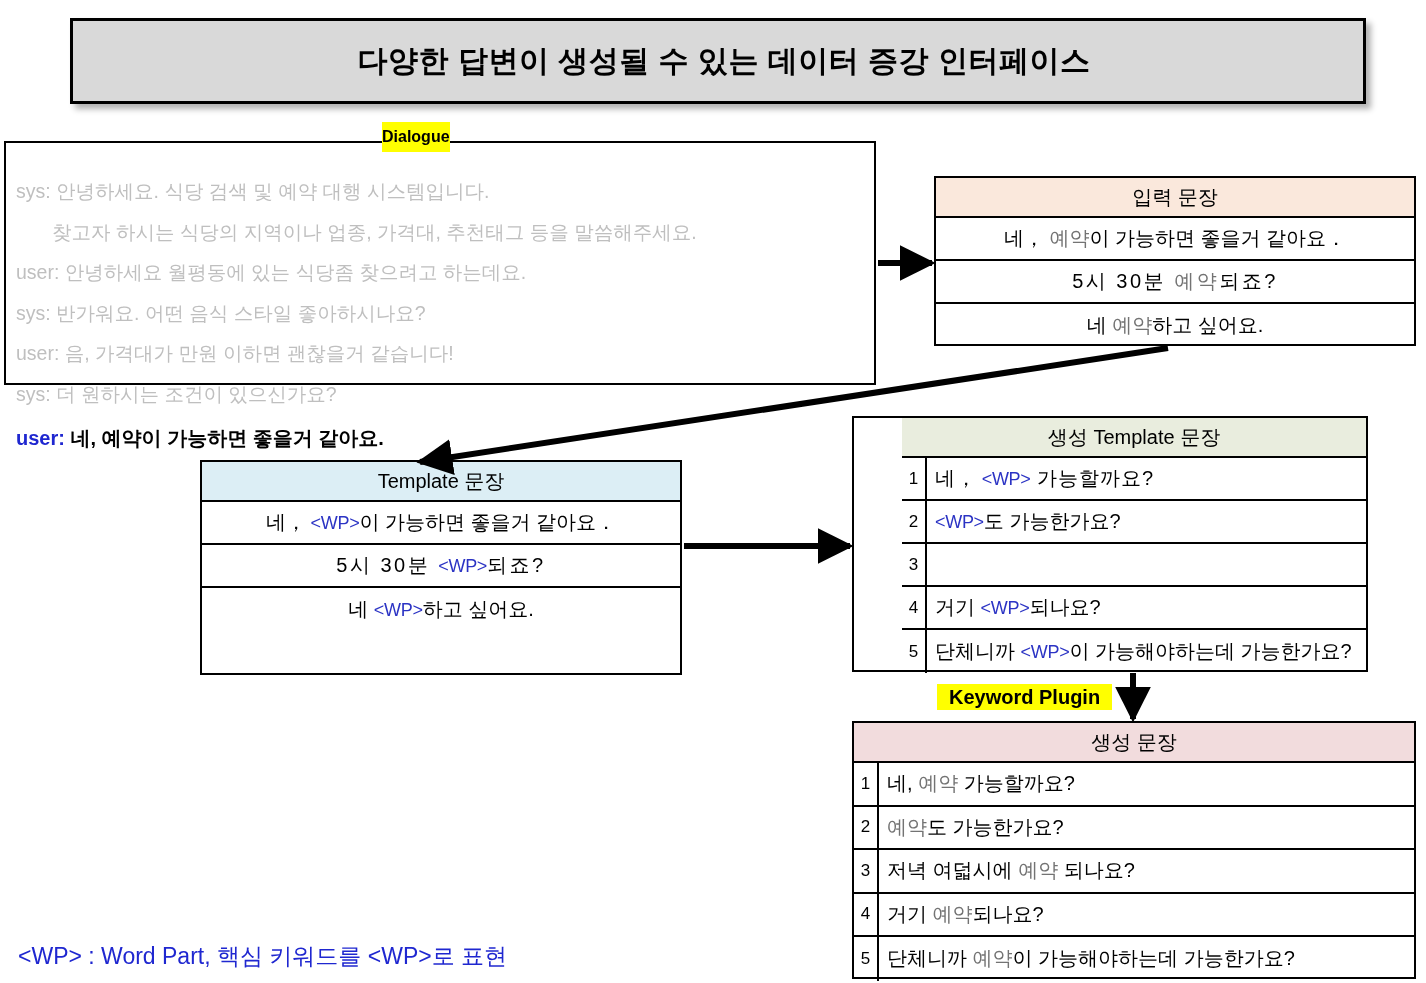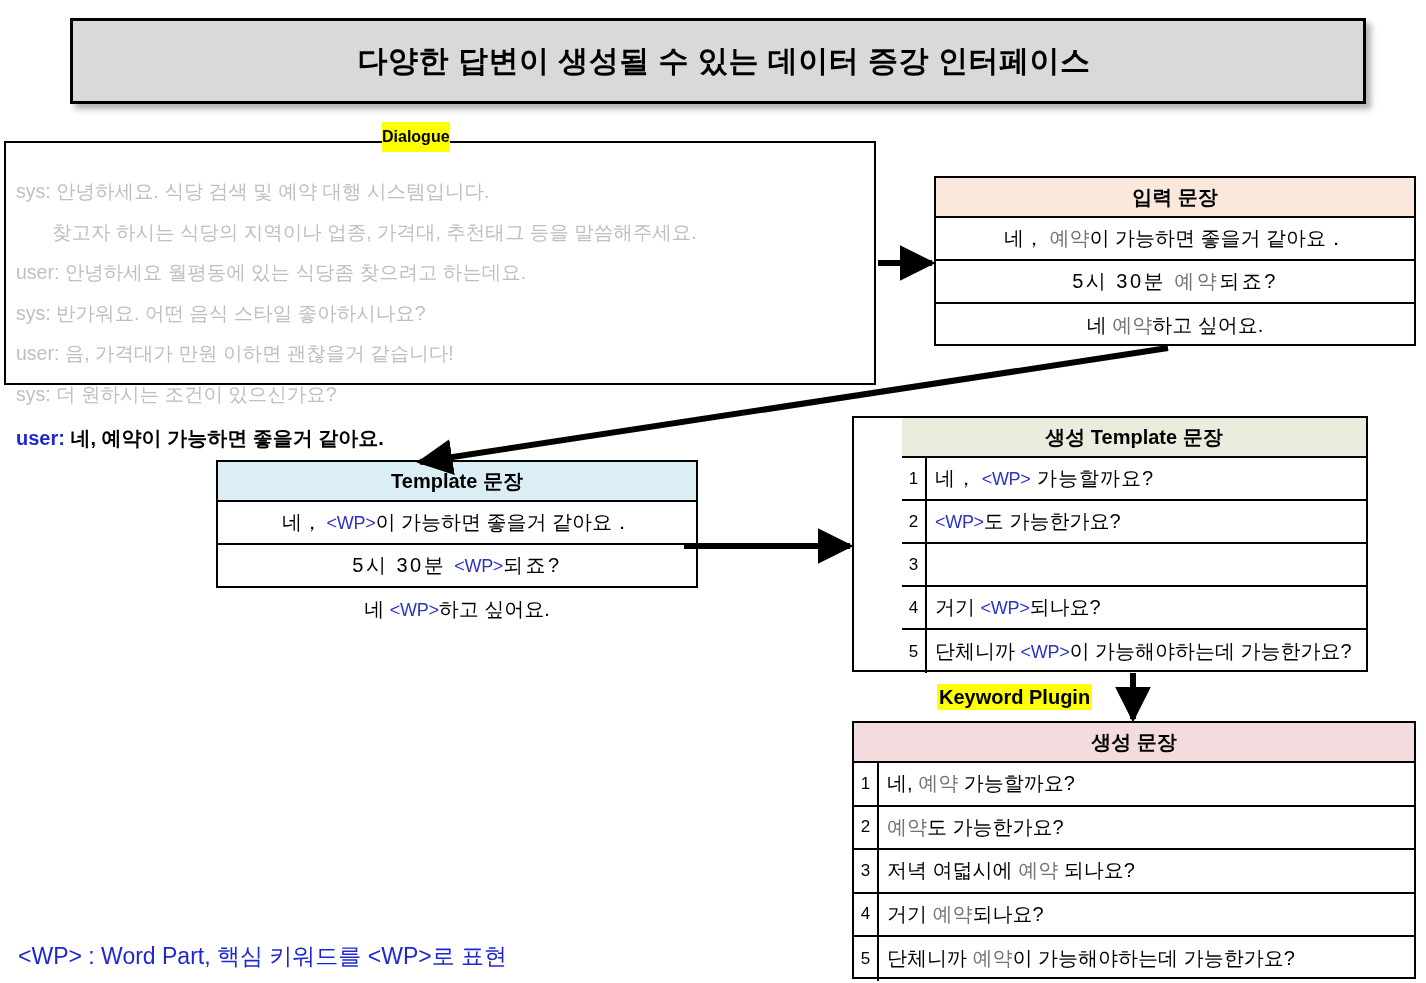--- a/index.html
+++ b/index.html
@@ -85,21 +85,21 @@
 
   
   .card {
     position: absolute;
     border: 2px solid #000000;
     box-sizing: border-box;
     background: #ffffff;
   }
   .card-header {
     text-align: center;
-    font-weight: bold;
+    font-weight: normal;
     font-size: 20px;
     color: #000000;
     border-bottom: 2px solid #000000;
     box-sizing: border-box;
     display: flex;
     align-items: center;
     justify-content: center;
   }
   .row {
     display: flex;
@@ -139,21 +139,21 @@
     left: 934px; top: 176px; width: 482px; height: 170px;
   }
   #input-sentence-card .card-header {
     height: 40px; background: #fae8dc;
   }
   #input-sentence-card .row { height: 43px; }
   #input-sentence-card .row:nth-child(2) .row-text { letter-spacing: 2.5px; }
 
   
   #template-sentence-card {
-    left: 200px; top: 460px; width: 482px; height: 128px; margin-left: 16px;
+    left: 200px; top: 460px; width: 482px; height: 215px;
   }
   #template-sentence-card .card-header {
     height: 40px; background: #dceef5;
   }
   #template-sentence-card .row { height: 43px; }
   #template-sentence-card .row:nth-child(2) .row-text { letter-spacing: 2.5px; }
 
   
   #gen-template-card {
     left: 852px; top: 416px; width: 516px; height: 256px; padding-left: 48px;
@@ -175,21 +175,21 @@
 
   
   #keyword-plugin-label {
     position: absolute;
     left: 937px;
     top: 684px;
     background: #ffff00;
     font-size: 20px;
     font-weight: bold;
     color: #000000;
-    padding: 0 2px;
+    padding: 0 12px;
     line-height: 26px;
   }
 
   
   #footnote {
     position: absolute;
     left: 18px;
     top: 941px;
     font-size: 23px;
     color: #1f27d0;

